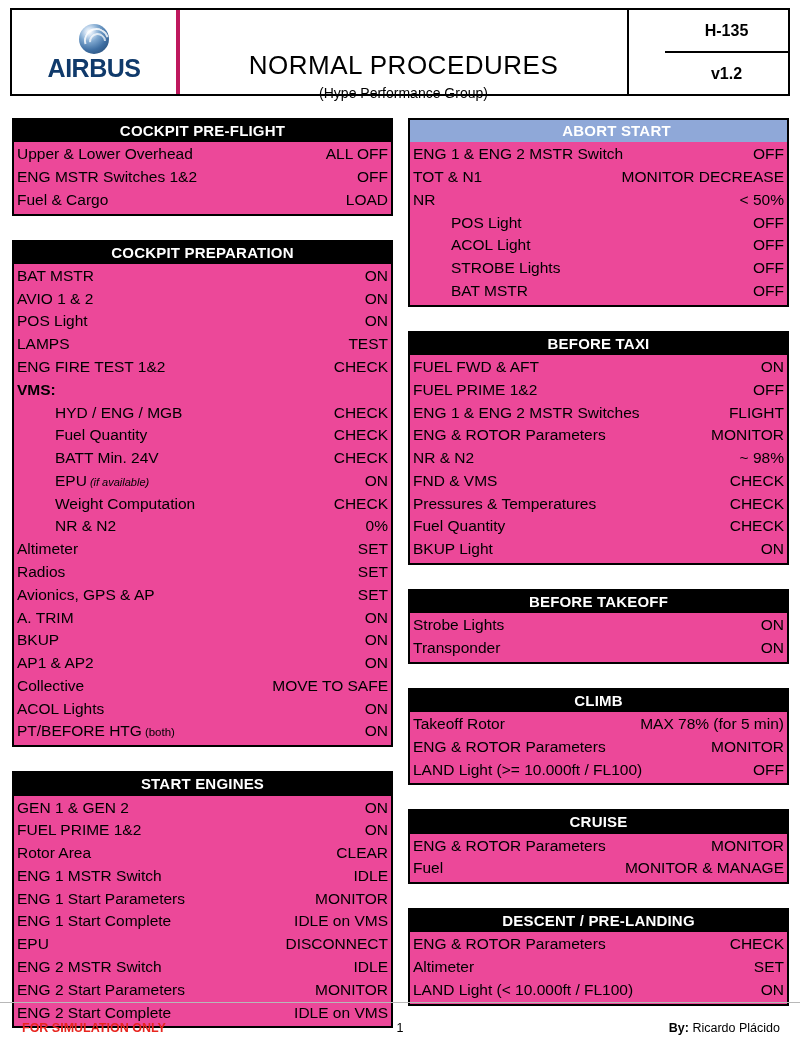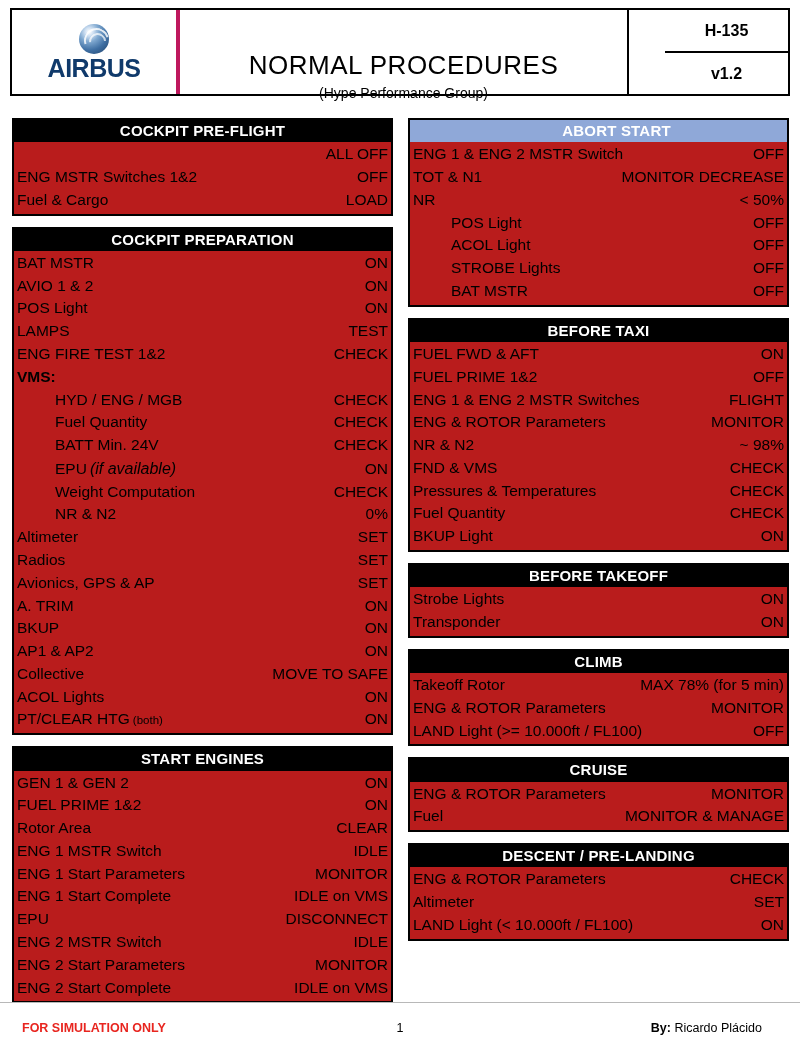--- a/index.html
+++ b/index.html
@@ -120,22 +120,22 @@
     position: absolute;
     top: 118px;
     width: 381px;
   }
   .col-left  { left: 12px; }
   .col-right { left: 408px; }
 
   .section {
     border: 2px solid #000;
     box-sizing: border-box;
-    margin-bottom: 11px;
-    background: #b91c1c;
+    margin-bottom: 24px;
+    background: #ec4899;
   }
   .sec-head {
     background: #000;
     color: #fff;
     font-size: 15px;
     font-weight: bold;
     text-align: center;
     letter-spacing: 0.2px;
     padding: 2px 0 3px 0;
     line-height: 1.15;
@@ -185,21 +185,21 @@
     line-height: 1.47;
     font-weight: bold;
   }
   .label-row.italic {
     font-style: italic;
   }
   .small-note {
     font-size: 11.5px;
   }
   .small-note.ital {
-    font-size: 16px;
+    font-size: 11px;
     font-style: italic;
   }
 
   
   .footer {
     position: absolute;
     left: 0;
     top: 1002px;
     width: 800px;
     height: 45px;
@@ -222,21 +222,21 @@
   .foot-center {
     position: absolute;
     left: 0;
     right: 0;
     top: 18px;
     text-align: center;
     font-size: 12.5px;
   }
   .foot-right {
     position: absolute;
-    right: 28px;
+    right: 10px;
     top: 18px;
     font-size: 12.5px;
   }
   .foot-right b { font-weight: bold; }
 </style>
 </head>
 <body>
 
 <div class="doc-header">
   <div class="hdr-logo">
@@ -251,20 +251,21 @@
     <div class="hdr-model">H-135</div>
     <div class="hdr-version">v1.2</div>
   </div>
 </div>
 
 <div class="col col-left" id="col-left">
     <div class="section">
       <div class="sec-head">COCKPIT PRE-FLIGHT</div>
       <div class="sec-body">
         <div class="row">
+          <span class="item">Upper &amp; Lower Overhead</span>
           <span class="leader"></span>
           <span class="action">ALL OFF</span>
         </div>
         <div class="row">
           <span class="item">ENG MSTR Switches 1&amp;2</span>
           <span class="leader"></span>
           <span class="action">OFF</span>
         </div>
         <div class="row">
           <span class="item">Fuel &amp; Cargo</span>
@@ -367,21 +368,21 @@
           <span class="item">Collective</span>
           <span class="leader"></span>
           <span class="action">MOVE TO SAFE</span>
         </div>
         <div class="row">
           <span class="item">ACOL Lights</span>
           <span class="leader"></span>
           <span class="action">ON</span>
         </div>
         <div class="row">
-          <span class="item">PT/CLEAR HTG</span>
+          <span class="item">PT/BEFORE HTG</span>
           <span class="small-note" style="margin-left: 3px;">(both)</span>
           <span class="leader"></span>
           <span class="action">ON</span>
         </div>
       </div>
     </div>
     <div class="section">
       <div class="sec-head">START ENGINES</div>
       <div class="sec-body">
         <div class="row">

